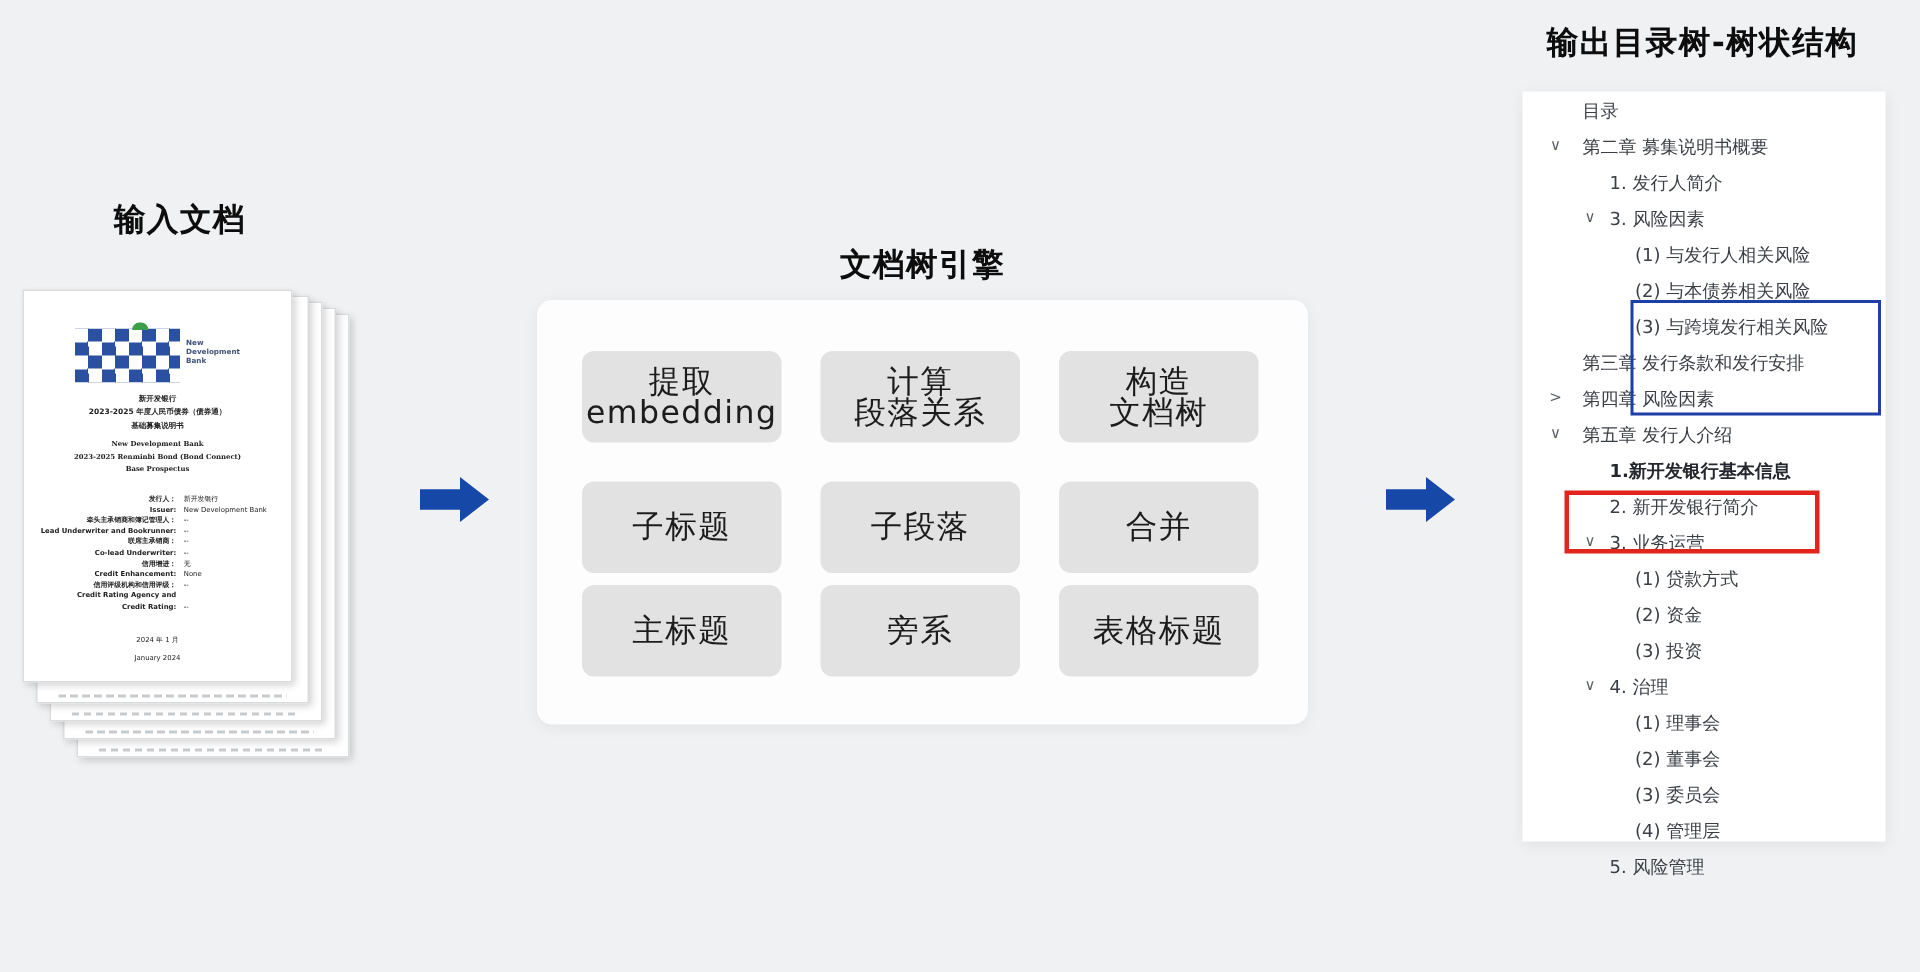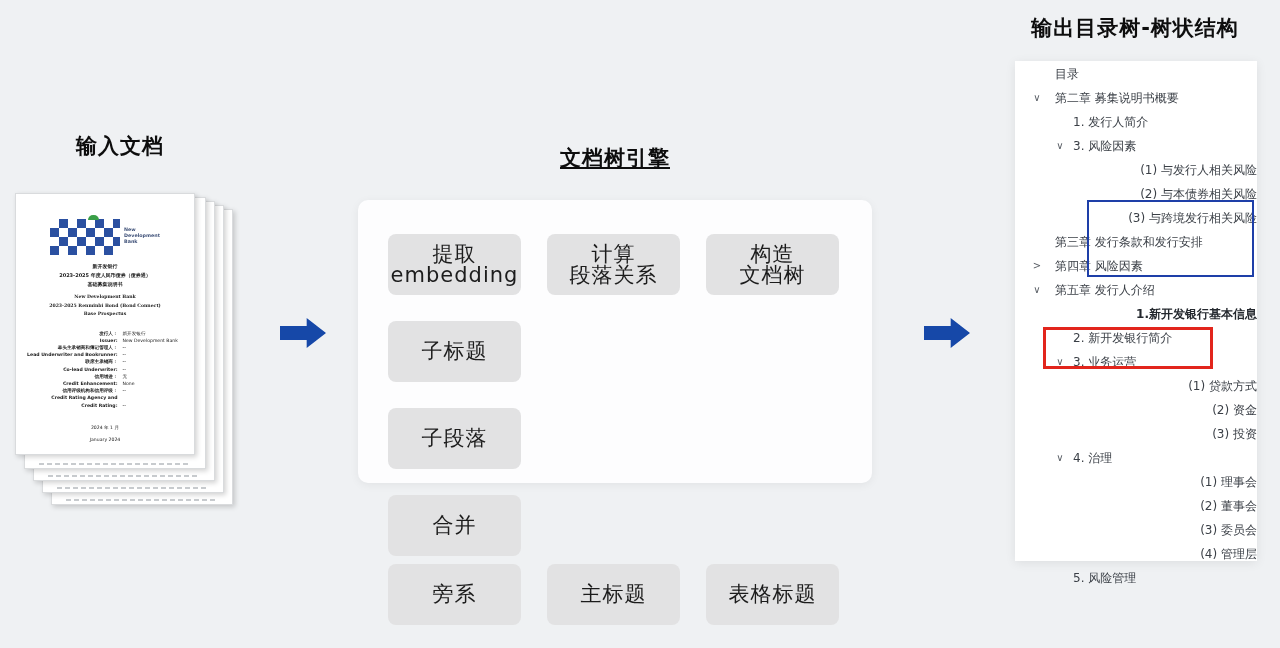--- a/index.html
+++ b/index.html
@@ -52,51 +52,51 @@
     clip-path:polygon(0% 27%,58% 27%,58% 0%,100% 50%,58% 100%,58% 73%,0% 73%);
   }
 
   
   .engine-panel{
     left:358px;top:200px;width:514px;height:283px;background:#fdfdfe;
     border-radius:10px;box-shadow:0 2px 10px rgba(0,0,0,.06);
   }
   .engine-row{display:flex;gap:26px;padding-left:30px;}
   .engine-row.r1{padding-top:34px;}
-  .engine-row.r2{padding-top:26px;flex-direction:column;}
+  .engine-row.r2{padding-top:26px;}
   .engine-row.r3{padding-top:8px;}
   .ebox{
     width:133px;height:61px;background:#e2e2e3;border-radius:8px;
     display:flex;flex-direction:column;align-items:center;justify-content:center;
     font-size:21px;line-height:21px;color:#1c1c1c;letter-spacing:1px;
   }
 
   
   .tree-panel{
     left:1015px;top:61px;width:242px;height:500px;background:#ffffff;
     box-shadow:0 2px 10px rgba(0,0,0,.08);
   }
   .toc-tree{padding-top:1px;}
   .trow{position:relative;height:24px;line-height:24px;font-size:12px;color:#3a3f46;white-space:nowrap;}
   .trow.lvl0{padding-left:40px;}
   .trow.lvl1{padding-left:58px;}
-  .trow.lvl2{padding-left:75px;text-align:right;}
-  .trow.bold{font-weight:700;color:#24282e;text-align:right;}
+  .trow.lvl2{padding-left:75px;}
+  .trow.bold{font-weight:700;color:#24282e;}
   .chev{position:absolute;top:0;font-size:10px;color:#5a5f66;width:14px;text-align:center;}
   .lvl0 .chev{left:15px;}
   .lvl1 .chev{left:38px;}
   .hl-box{position:absolute;pointer-events:none;}
   .hl-blue{left:1087px;top:200px;width:163px;height:73px;border:2.5px solid #1e3fa8;}
   .hl-red{left:1043px;top:327px;width:164px;height:36px;border:3px solid #e2251c;}
 </style>
 </head>
 <body>
 
 <div class="abs sec-title" style="left:15px;top:132px;width:210px;">输入文档</div>
-<div class="abs sec-title" style="left:358px;top:144px;width:514px;text-decoration:underline;">文档树引擎</div>
+<div class="abs sec-title" style="left:358px;top:162px;width:514px;">文档树引擎</div>
 <div class="abs sec-title" style="left:1005px;top:14px;width:260px;">输出目录树-树状结构</div>
 
 <div>
   <div class="page" style="left:51px;top:209px;width:180px;height:294px;z-index:1;">
       <div class="smudge"></div>
     </div>
   <div class="page" style="left:42px;top:205px;width:180px;height:286px;z-index:2;">
       <div class="smudge"></div>
     </div>
   <div class="page" style="left:33px;top:201px;width:180px;height:278px;z-index:3;">
@@ -181,24 +181,24 @@
       </div>
       <div class="ebox">
         <div>子段落</div>
       </div>
       <div class="ebox">
         <div>合并</div>
       </div>
     </div>
   <div class="engine-row r3">
       <div class="ebox">
+        <div>主标题</div>
+      </div>
+      <div class="ebox">
         <div>旁系</div>
-      </div>
-      <div class="ebox">
-        <div>主标题</div>
       </div>
       <div class="ebox">
         <div>表格标题</div>
       </div>
     </div>
 </div>
 
 <div class="abs tree-panel">
   <div class="toc-tree">
       <div class="trow lvl0"><span>目录</span></div>

